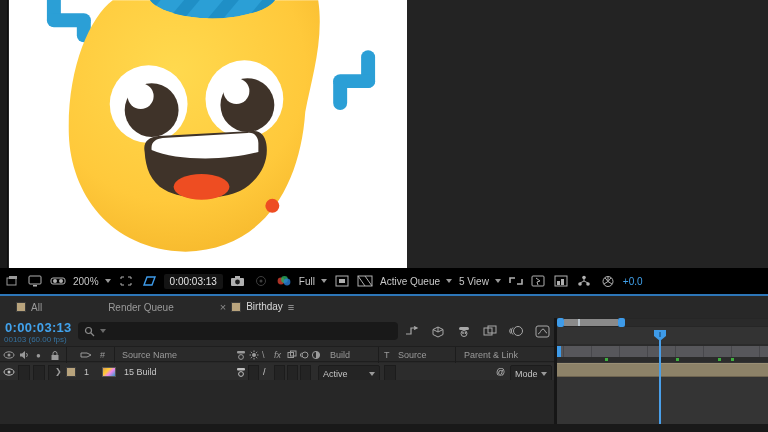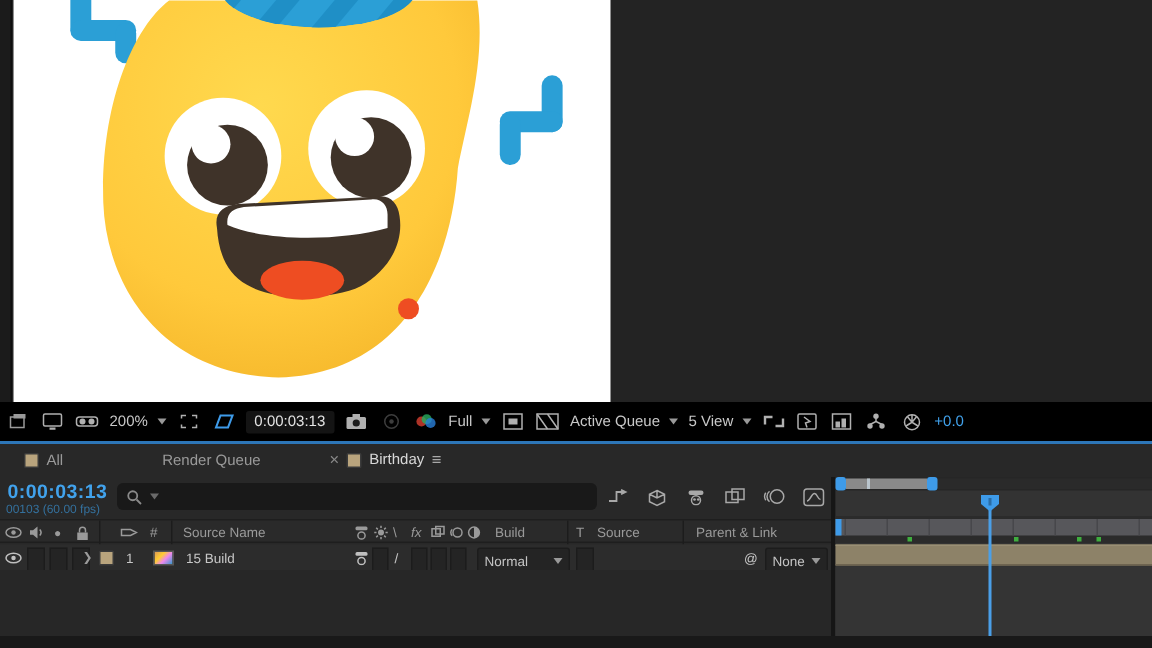--- a/index.html
+++ b/index.html
@@ -423,27 +423,27 @@
                 <rect x="1" y="1" width="8" height="2.5" rx="1" fill="#c0c0c0"></rect>
                 <circle cx="5" cy="7" r="2.4" fill="none" stroke="#c0c0c0"></circle>
               </svg>
             </span>
           <span class="cell dark-cell" style="left:248px;width:11px;"></span>
           <span class="cell" style="left:263px;">/</span>
           <span class="cell dark-cell" style="left:274px;width:11px;"></span>
           <span class="cell dark-cell" style="left:287px;width:11px;"></span>
           <span class="cell dark-cell" style="left:300px;width:11px;"></span>
           <span class="cell ddbtn" style="left:318px;width:62px;">
-            <span>Normal</span>
+            <span>Active</span>
               <span class="chev"></span>
           </span>
           <span class="cell dark-cell" style="left:384px;width:12px;"></span>
           <span class="cell" style="left:496px;">@</span>
           <span class="cell ddbtn" style="left:510px;width:42px;">
-            <span>None</span>
+            <span>Mode</span>
               <span class="chev"></span>
           </span>
         </div>
 
         <div class="empty-left"></div>
       </div>
 
       <div class="pane-div"></div>
 
       <div class="right-pane">

